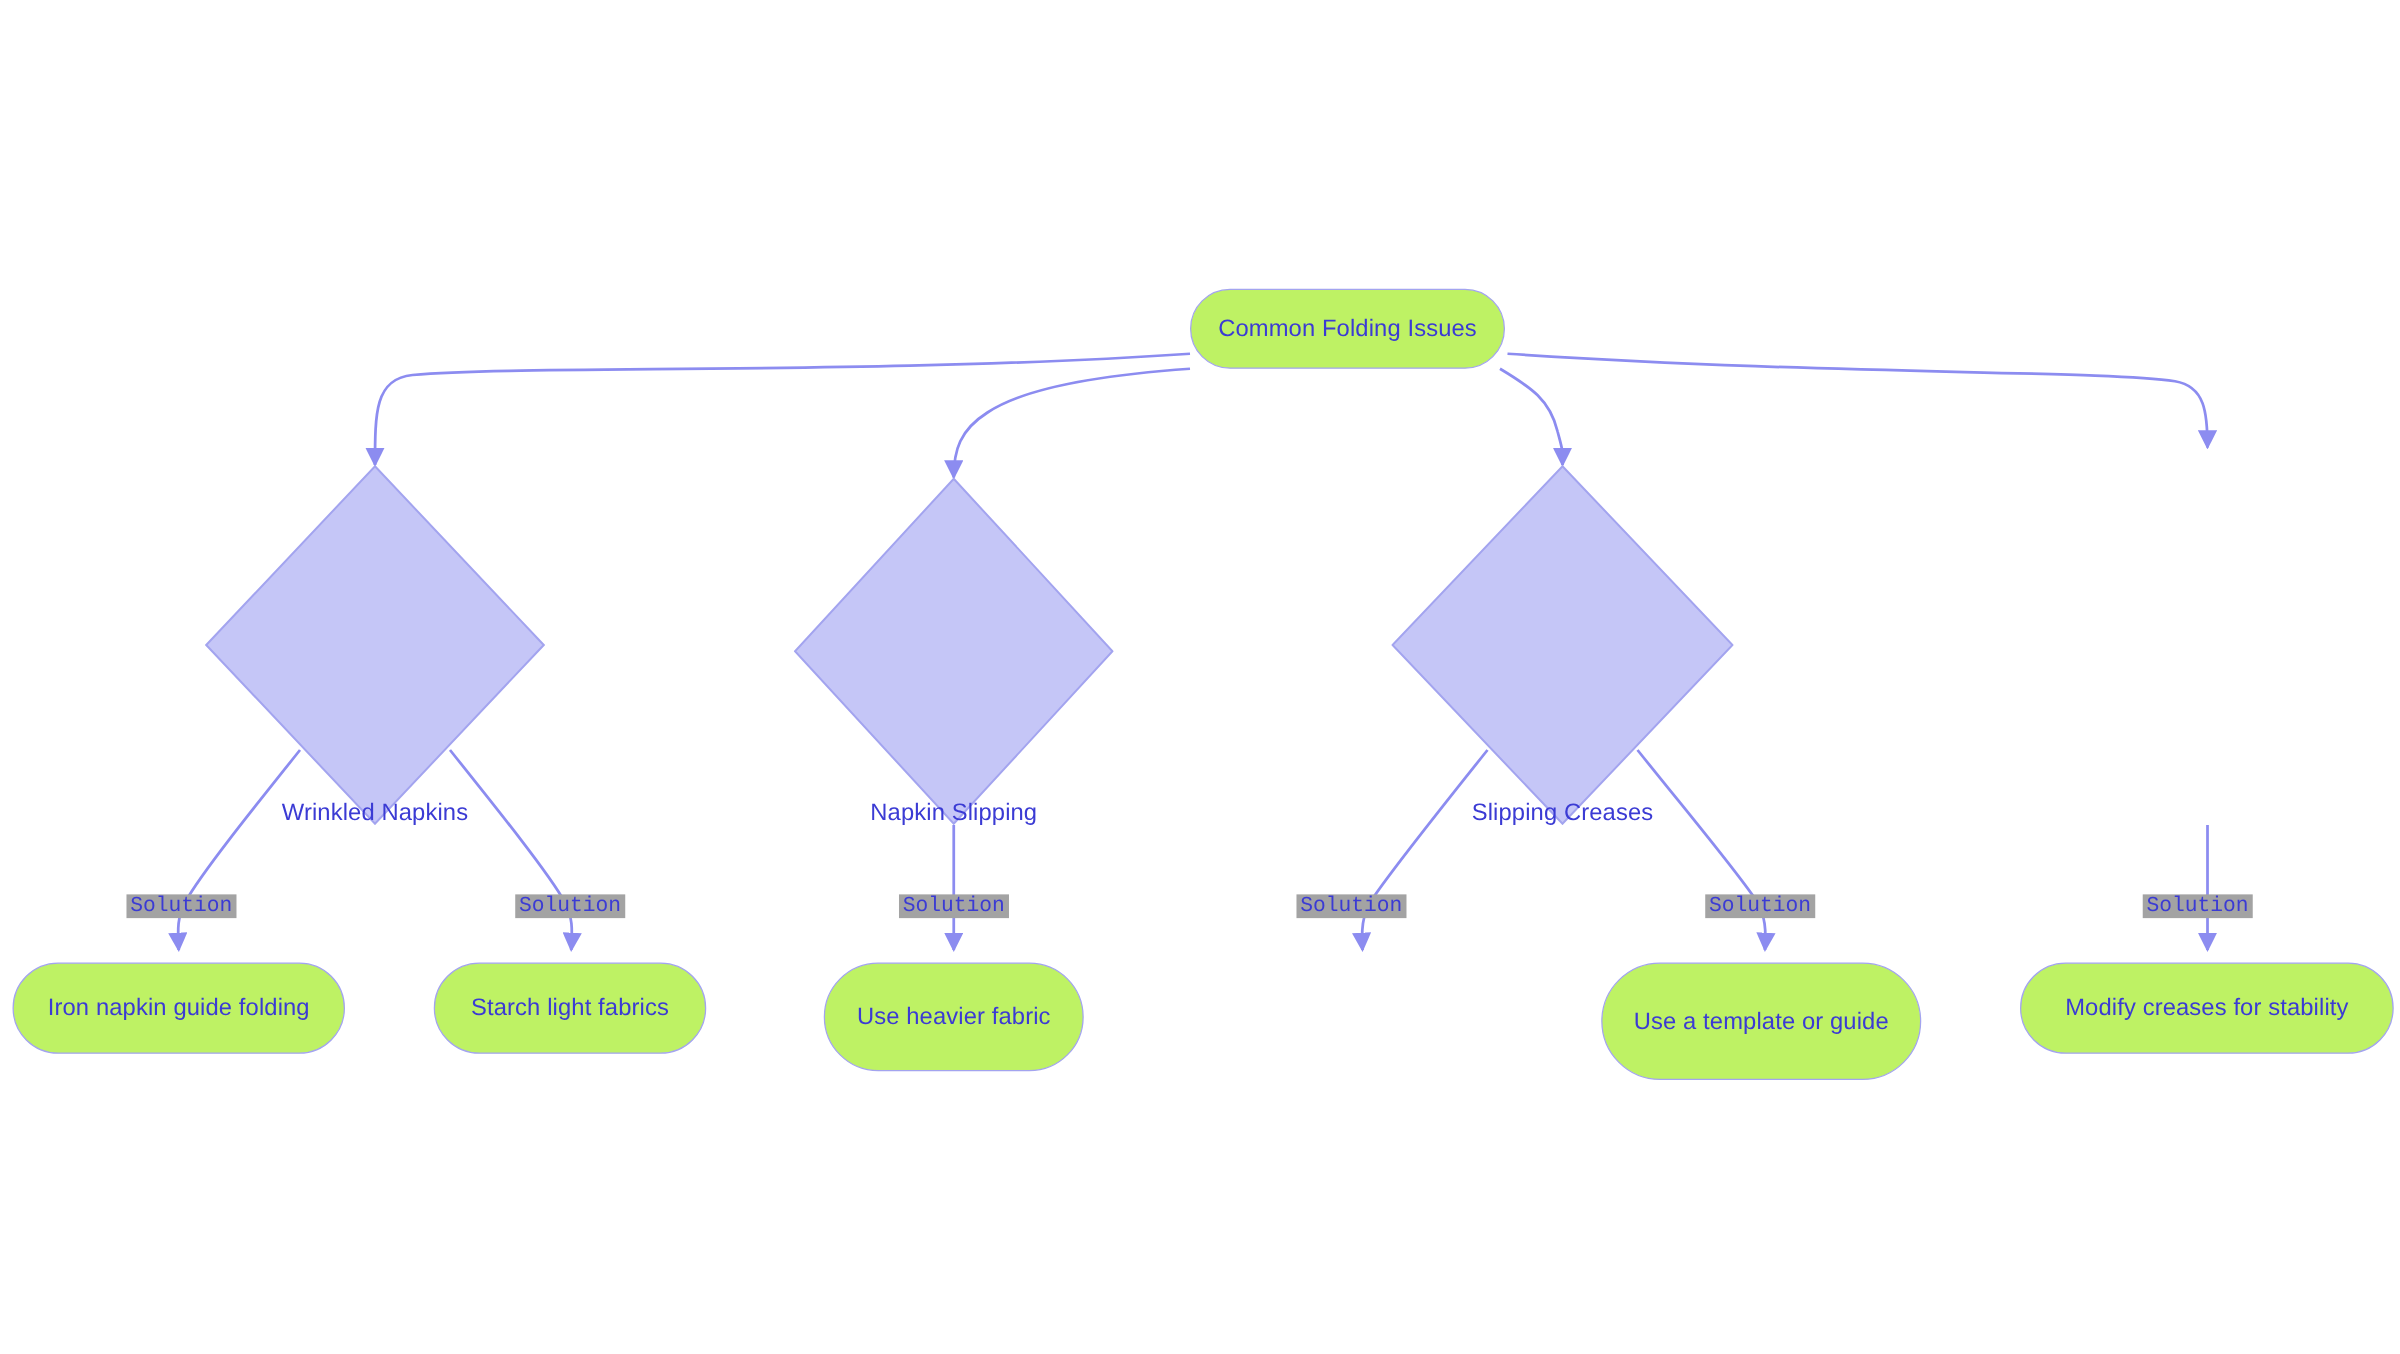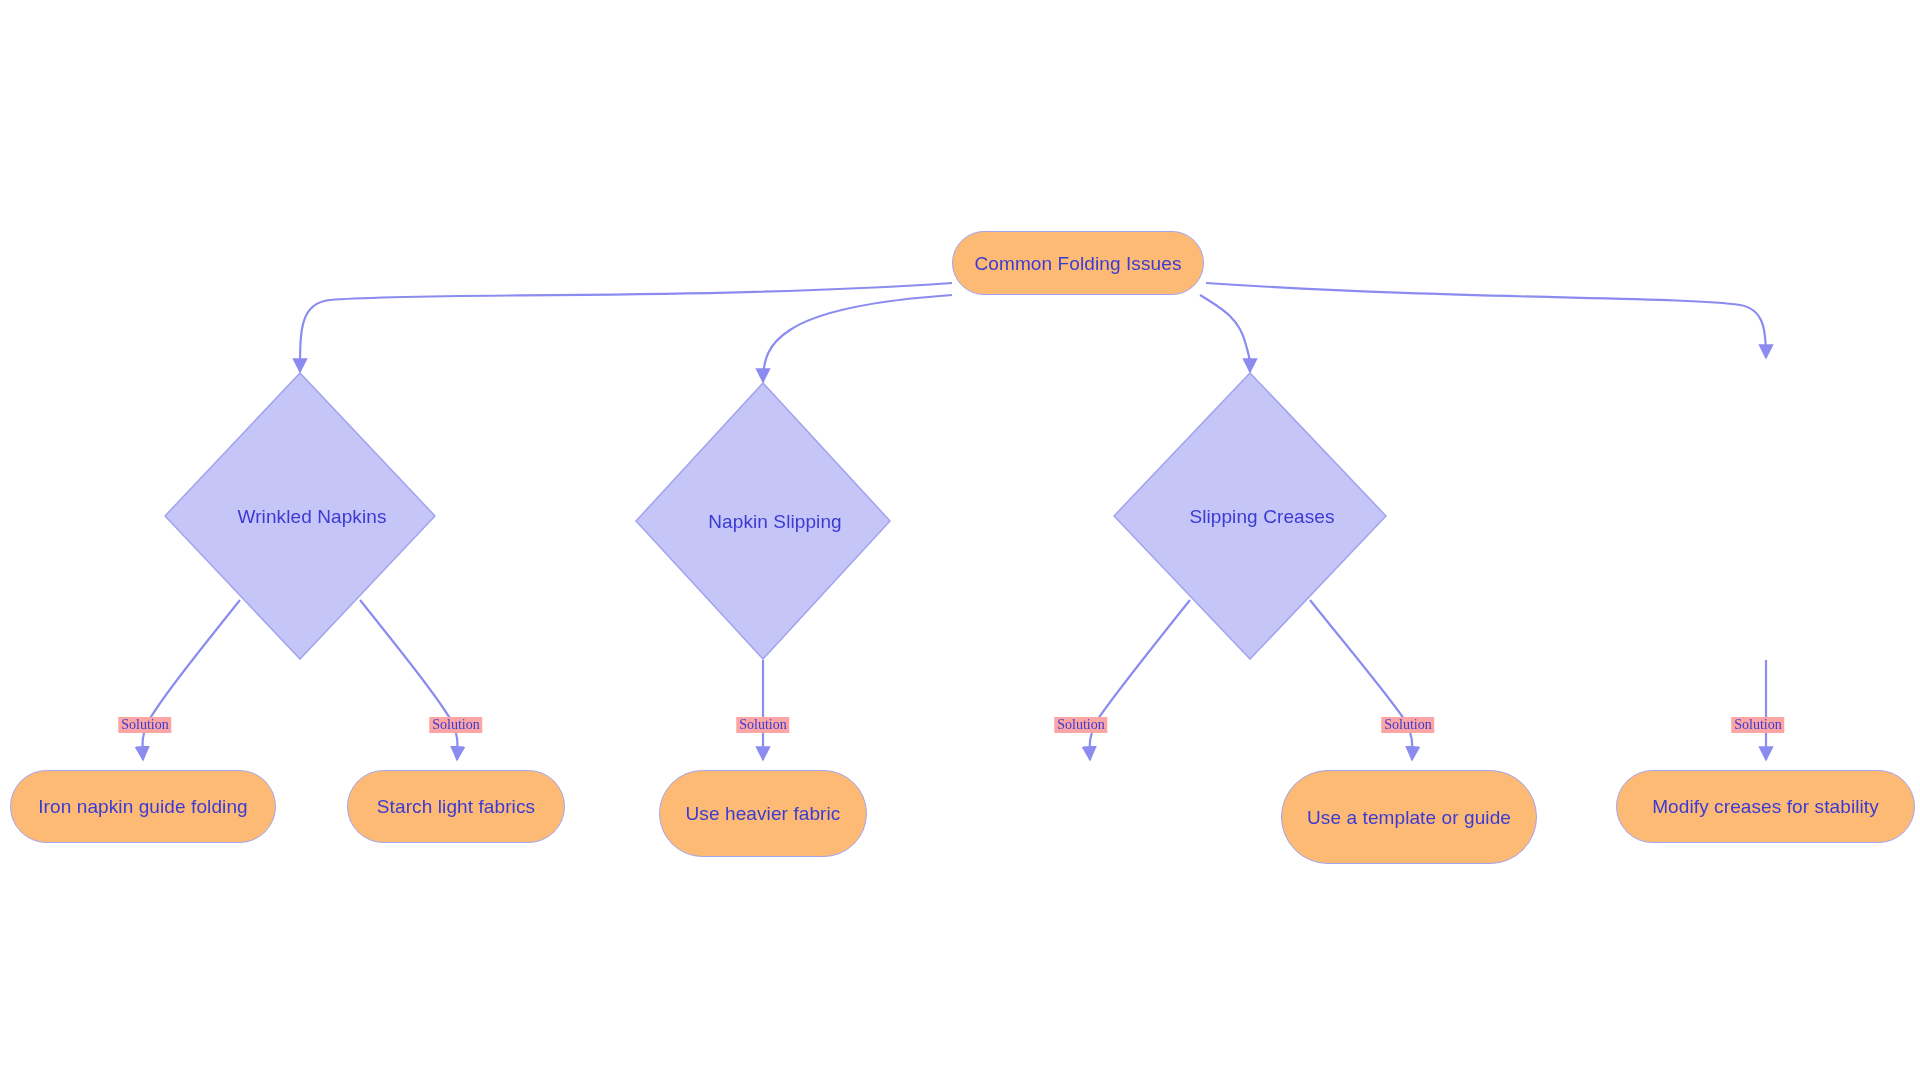--- a/index.html
+++ b/index.html
@@ -27,21 +27,21 @@
     height: 1083px;
   }
   .node {
     position: absolute;
     display: flex;
     align-items: center;
     justify-content: center;
     box-sizing: border-box;
   }
   .node-pill {
-    background: #fdba74;
+    background: #bef264;
     border: 1.4px solid #a3a4ef;
     border-radius: 999px;
   }
   .node-label {
     color: #3b3bd4;
     font-size: 19px;
     font-family: "Liberation Sans", sans-serif;
     white-space: nowrap;
     letter-spacing: 0.1px;
     line-height: 1;
@@ -52,37 +52,37 @@
   }
   .diamond-shape {
     position: absolute;
     left: 0;
     top: 0;
     width: 100%;
     height: 100%;
   }
   .diamond-text {
     position: absolute;
-    left: 12px;
+    left: 0;
     top: 0;
     width: 100%;
     height: 100%;
     display: flex;
-    align-items: center;
+    align-items: flex-end;
     justify-content: center;
     pointer-events: none;
   }
   .edge-label {
     position: absolute;
     color: #3b3bd4;
-    font-size: 14px;
-    font-family: Liberation Serif, serif;
+    font-size: 17px;
+    font-family: Liberation Mono, monospace;
     white-space: nowrap;
     transform: translate(-50%, -50%);
-    background: #fca5a5;
+    background: #a3a3a3;
     padding: 0 3px;
     user-select: none;
   }
 </style>
 </head>
 <body>
 
 <div id="canvas">
 
   <svg id="edge-layer" viewBox="0 0 1920 1083" xmlns="http://www.w3.org/2000/svg">

